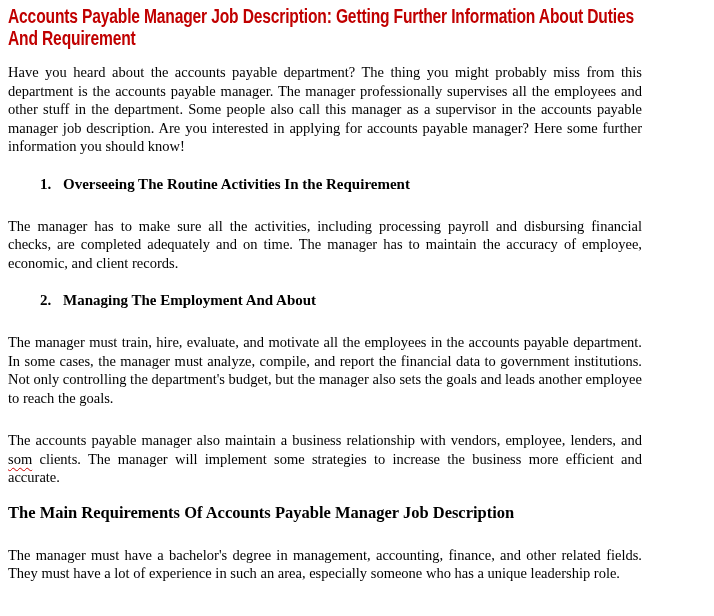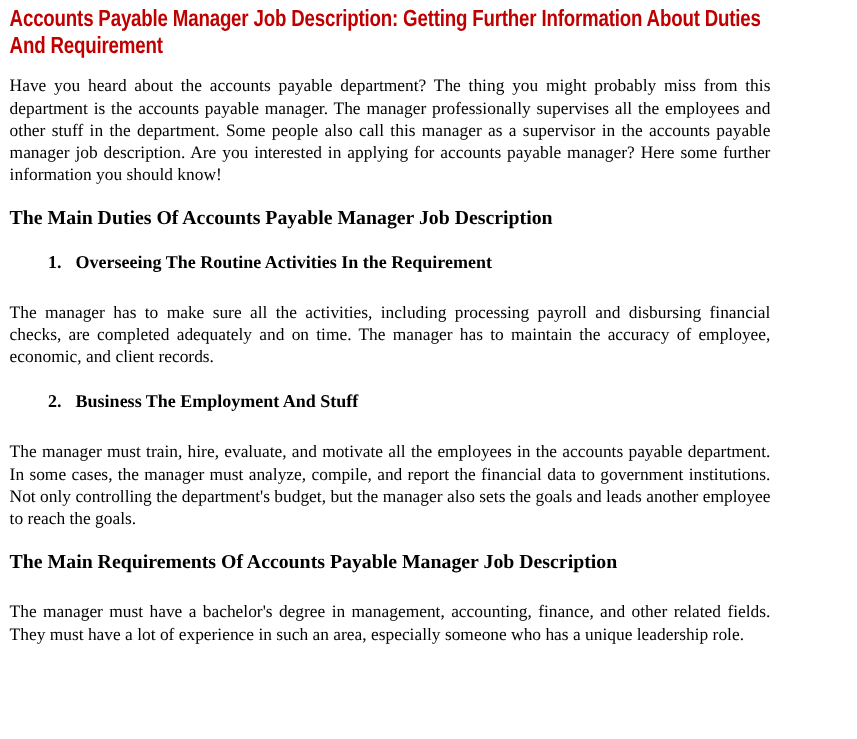--- a/index.html
+++ b/index.html
@@ -68,30 +68,30 @@
 </style>
 </head>
 <body>
 
 <div class="page">
 
   <h1 class="doc-title">Accounts Payable Manager Job Description: Getting Further Information About Duties And Requirement</h1>
 
   <p class="para intro">Have you heard about the accounts payable department? The thing you might probably miss from this department is the accounts payable manager. The manager professionally supervises all the employees and other stuff in the department. Some people also call this manager as a supervisor in the accounts payable manager job description. Are you interested in applying for accounts payable manager? Here some further information you should know!</p>
 
-  <h2 class="section-heading">The Main Duties Of Accounts Payable Manager Job Description</h2>
 
   <h3 class="item-heading">
     <span class="num">1.</span><span>Overseeing The Routine Activities In the Requirement</span>
   </h3>
   <p class="para">The manager has to make sure all the activities, including processing payroll and disbursing financial checks, are completed adequately and on time. The manager has to maintain the accuracy of employee, economic, and client records.</p>
 
   <h3 class="item-heading">
-    <span class="num">2.</span><span>Business The Employment And Stuff</span>
+    <span class="num">2.</span><span>Managing The Employment And About</span>
   </h3>
   <p class="para">The manager must train, hire, evaluate, and motivate all the employees in the accounts payable department. In some cases, the manager must analyze, compile, and report the financial data to government institutions. Not only controlling the department's budget, but the manager also sets the goals and leads another employee to reach the goals.</p>
 
+  <p class="para"><span>The accounts payable manager also maintain a business relationship with vendors, employee, lenders, and </span><span class="misspelled">som</span><span> clients. The manager will implement some strategies to increase the business more efficient and accurate.</span></p>
 
   <h2 class="section-heading">The Main Requirements Of Accounts Payable Manager Job Description</h2>
 
   <p class="para">The manager must have a bachelor's degree in management, accounting, finance, and other related fields. They must have a lot of experience in such an area, especially someone who has a unique leadership role.</p>
 
 </div>
 
 </body></html>

